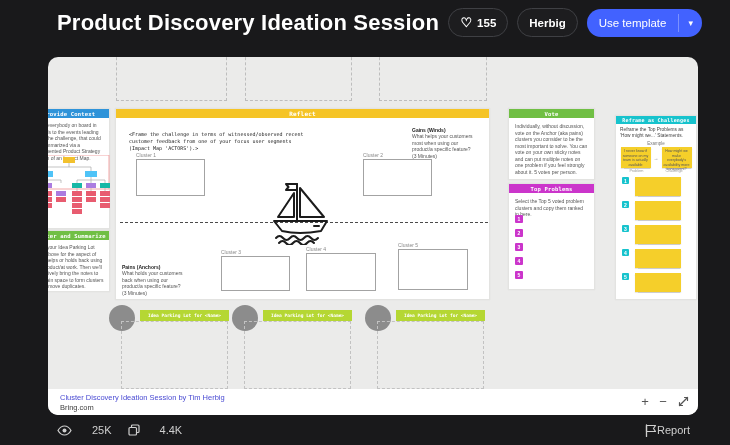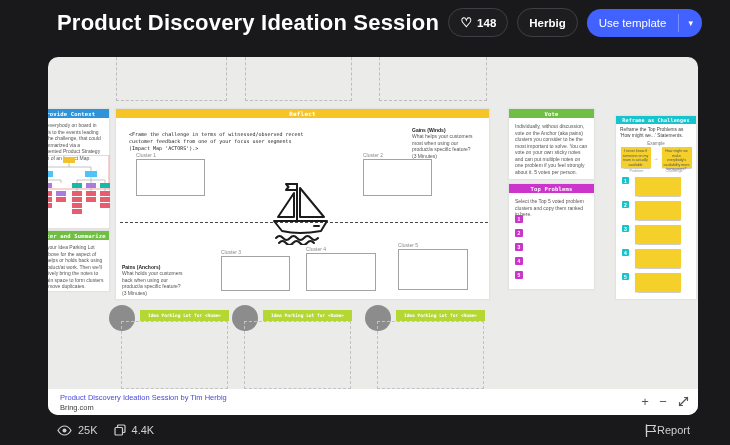--- a/index.html
+++ b/index.html
@@ -96,35 +96,35 @@
   .attrib{position:absolute;left:0;bottom:0;width:650px;height:26px;background:#fff;}
   .attrib-link{position:absolute;left:12px;top:4px;font-size:7.5px;color:#4a4bd3;cursor:pointer;}
   .attrib-src{position:absolute;left:12px;top:14px;font-size:7.5px;color:#3c3c3c;}
   .zoomctl{position:absolute;top:3px;height:18px;display:flex;align-items:center;justify-content:center;
            width:18px;color:#555;font-size:13px;cursor:pointer;user-select:none;}
   .z-in{right:44px;} .z-out{right:26px;} .z-exp{right:6px;}
 
   
   .bottom{position:absolute;left:0;top:415px;width:730px;height:30px;display:flex;align-items:center;
           padding:0 40px 0 57px;box-sizing:border-box;color:#cfcfcf;font-size:11px;}
-  .stat{display:flex;align-items:center;gap:6px;margin-right:16px;}
+  .stat{display:flex;align-items:center;gap:20px;margin-right:16px;}
   .report{display:flex;align-items:center;gap:0;margin-left:auto;cursor:pointer;}
   .icon-sm{display:block;}
 </style>
 </head>
 <body>
 
 <div class="page">
 
   <div class="top">
     <div class="title">Product Discovery Ideation Session</div>
     <div class="hdr-actions">
       <div class="pill">
         <span class="heart">♡</span>
-        <span>148</span>
+        <span>155</span>
       </div>
       <div class="pill">
         <span>Herbig</span>
       </div>
       <div class="btn-template">
         <span class="lbl">Use template</span>
         <span class="div"></span>
         <span class="chev">▾</span>
       </div>
     </div>
@@ -301,21 +301,21 @@
         <div class="lot-rect"></div>
       </div>
       <div class="lot lot3">
         <div class="lot-circle"></div>
         <div class="lot-bar">Idea Parking Lot for &lt;Name&gt;</div>
         <div class="lot-rect"></div>
       </div>
     </div>
 
     <div class="attrib">
-      <div class="attrib-link">Product Discovery Ideation Session by Tim Herbig</div>
+      <div class="attrib-link">Cluster Discovery Ideation Session by Tim Herbig</div>
       <div class="attrib-src">Bring.com</div>
       <div class="zoomctl z-in">+</div>
       <div class="zoomctl z-out">−</div>
       <div class="zoomctl z-exp">
         <svg class="icon-sm" width="11" height="11" viewBox="0 0 11 11">
           <g stroke="#555" stroke-width="1.2" fill="none" stroke-linecap="round" stroke-linejoin="round">
             <path d="M6.5 1.5 H9.5 V4.5"></path>
               <path d="M9.5 1.5 L1.5 9.5"></path>
               <path d="M1.5 6.5 V9.5 H4.5"></path>
           </g>

